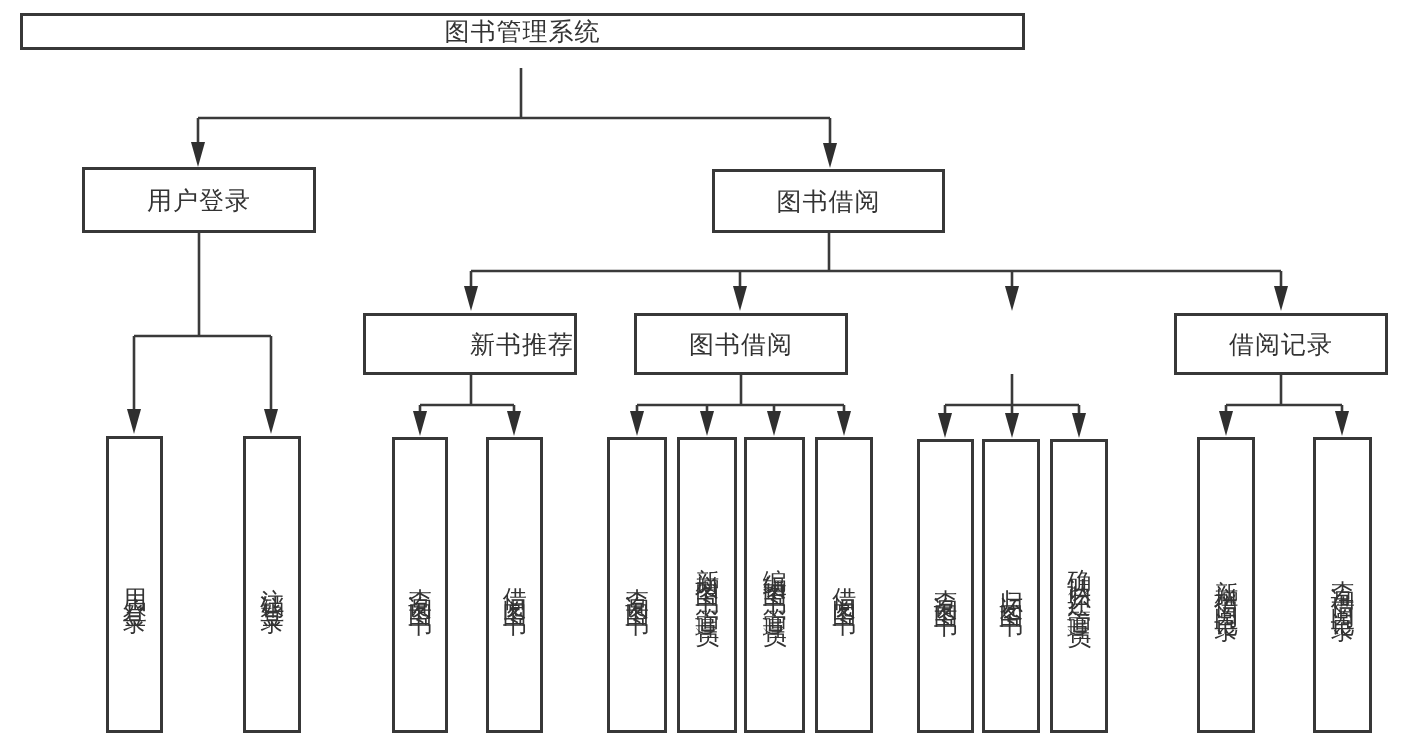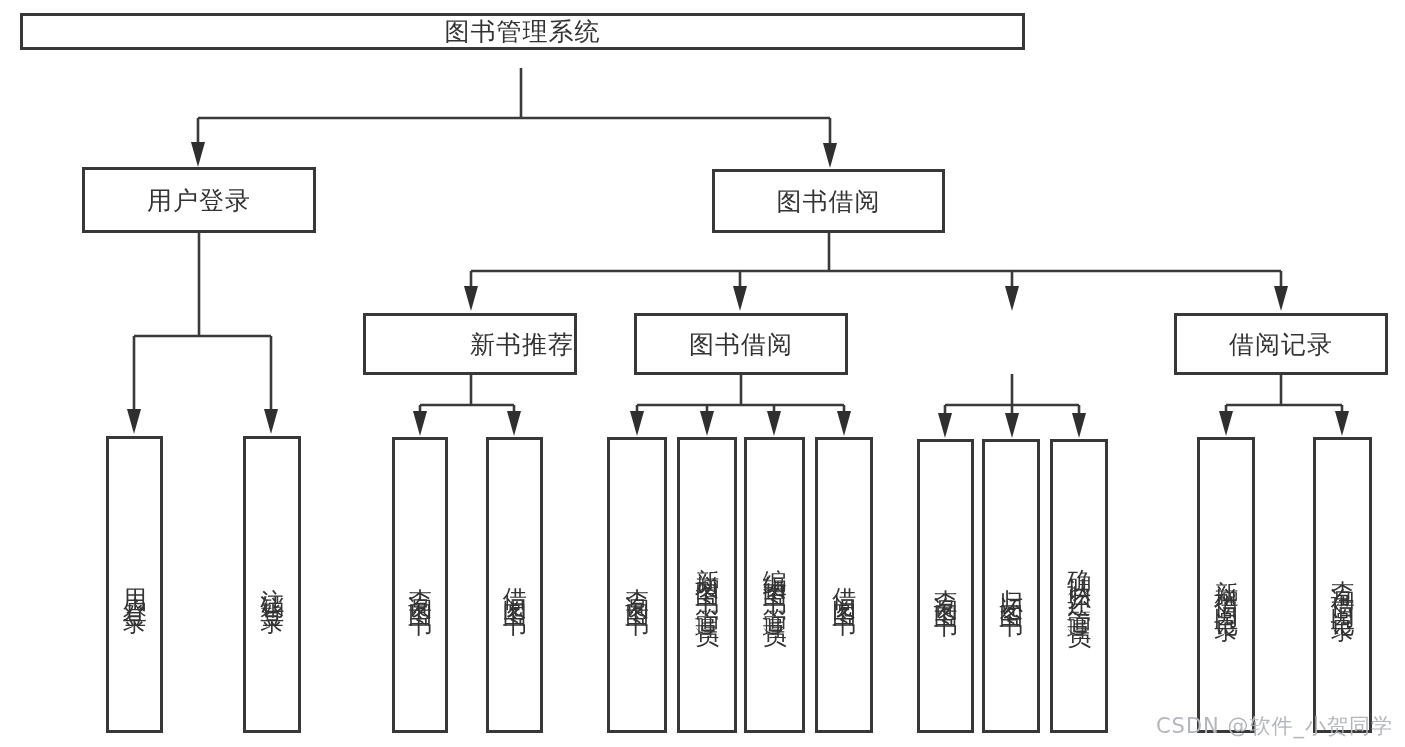--- a/index.html
+++ b/index.html
@@ -178,15 +178,14 @@
     <span class="vtext">确认归还（管理员）</span>
   </div>
 
   <div class="node" style="left:1197px; top:437px; width:58px; height:296px;">
     <span class="vtext">新增借阅记录</span>
   </div>
   <div class="node" style="left:1313px; top:437px; width:59px; height:296px;">
     <span class="vtext">查询借阅记录</span>
   </div>
 
-  <div class="watermark">CSDN @软件_小贺同学</div>
 
 </div>
 
 </body></html>

